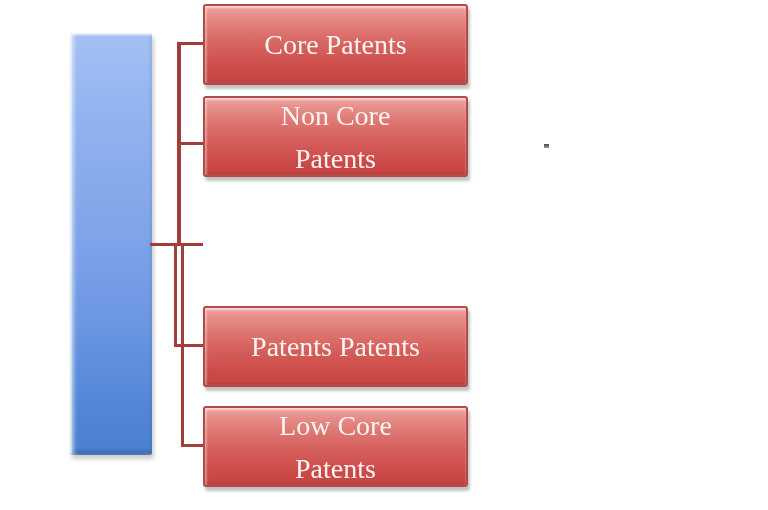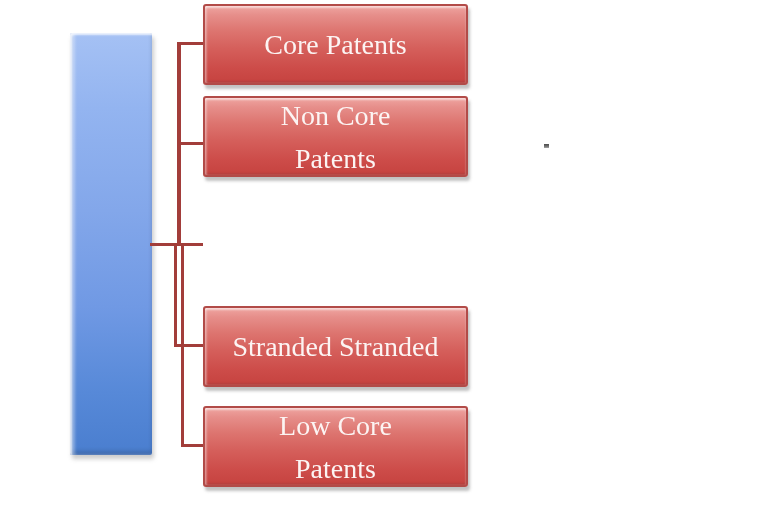--- a/index.html
+++ b/index.html
@@ -111,21 +111,21 @@
     <span>Core Patents</span>
   </div>
 
   <div class="node n2 loose">
     <span>Non Core</span>
     <span>Patents</span>
   </div>
 
 
   <div class="node n4 single">
-    <span>Stranded Stranded</span>
+    <span>Patents Patents</span>
   </div>
 
   <div class="node n5 loose">
     <span>Low Core</span>
     <span>Patents</span>
   </div>
 
   <div class="artifact"></div>
 
 </div>

